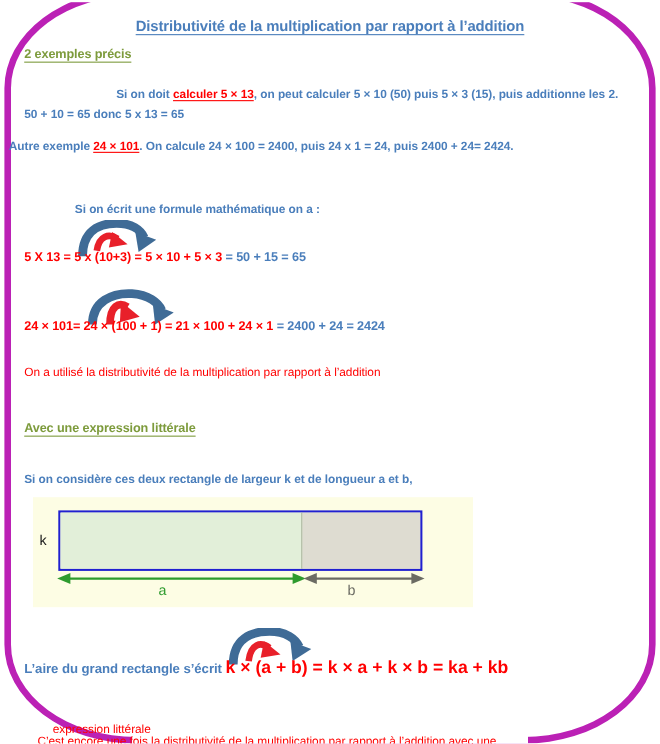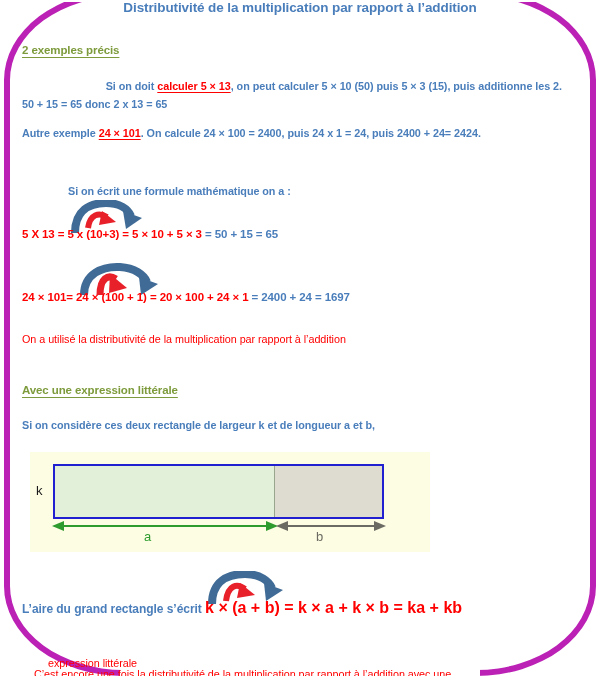--- a/index.html
+++ b/index.html
@@ -57,25 +57,26 @@
     left: 0;
     top: 0;
     width: 600px;
     height: 676px;
   }
 
   .abs { position: absolute; }
 
   
   .doc-title {
-    left: 0; top: 0; width: 600px;
+    left: 0; top: 16px; width: 600px;
     text-align: center;
     font-size: 13.5px;
     font-weight: bold;
     color: #4a7ebb;
+    text-decoration: underline;
     text-underline-offset: 3px;
     letter-spacing: -0.1px;
   }
   .head-green {
     font-size: 11.5px;
     font-weight: bold;
     color: #7d9b3c;
     text-decoration: underline;
     text-underline-offset: 2.5px;
     letter-spacing: -0.1px;
@@ -186,23 +187,23 @@
 
   <div id="content">
 
     <div class="abs doc-title">Distributivité de la multiplication par rapport à l’addition</div>
 
     <div class="abs head-green" style="left:22px; top:44px;">2 exemples précis</div>
 
     <div class="abs body-blue" style="left:22px; top:77px; width:540px;text-align:right;">
       <span>Si on doit </span><span class="red-u">calculer 5 × 13</span><span>, on peut calculer 5 × 10 (50) puis 5 × 3 (15), puis additionne les 2.</span>
     </div>
-    <div class="abs body-blue" style="left:22px; top:95px;">50 + 15 = 65 donc 2 x 13 = 65</div>
-
-    <div class="abs body-blue" style="left:22px; top:124px; width:545px;">
+    <div class="abs body-blue" style="left:22px; top:95px;">50 + 10 = 65 donc 5 x 13 = 65</div>
+
+    <div class="abs body-blue" style="left:8px; top:124px; width:545px;">
       <span>Autre exemple </span><span class="red-u">24 × 101</span><span>. On calcule 24 × 100 = 2400, puis 24 x 1 = 24, puis 2400 + 24= 2424.</span>
     </div>
 
     <div class="abs body-blue" style="left:22px; top:182px;margin-left:46px;">Si on écrit une formule mathématique on a :</div>
 
     <svg class="arrow-svg" style="left:68px; top:200px;" width="74" height="34" viewBox="0 0 74 34">
       <path d="M7 33 C7 10, 22 3, 38 3 C52 3, 60 9, 63 16" fill="none" stroke="#3f6b96" stroke-width="8" stroke-linecap="butt"></path>
       <path d="M55 11 L74 18 L58 29 Z" fill="#3f6b96"></path>
       <path d="M20 28 C22 14, 31 12, 39 17" fill="none" stroke="#e8202a" stroke-width="6" stroke-linecap="butt"></path>
       <path d="M34 11 L48 22 L31 25 Z" fill="#e8202a"></path>
@@ -213,28 +214,28 @@
     </div>
 
     <svg class="arrow-svg" style="left:78px; top:262px;" width="80" height="34" viewBox="0 0 80 34">
       <path d="M6 33 C6 12, 24 4, 42 5 C57 6, 66 13, 69 20" fill="none" stroke="#3f6b96" stroke-width="8" stroke-linecap="butt"></path>
       <path d="M61 15 L80 22 L63 33 Z" fill="#3f6b96"></path>
       <path d="M22 33 C22 16, 30 12, 38 17" fill="none" stroke="#e8202a" stroke-width="7" stroke-linecap="butt"></path>
       <path d="M32 12 L49 26 L31 31 Z" fill="#e8202a"></path>
     </svg>
 
     <div class="abs formula" style="left:22px; top:291px;">
-      <span>24 × 101= 24 × (100 + 1) = 20 × 100 + 24 × 1 </span><span class="blue-tail">= 2400 + 24 = 1697</span>
+      <span>24 × 101= 24 × (100 + 1) = 21 × 100 + 24 × 1 </span><span class="blue-tail">= 2400 + 24 = 2424</span>
     </div>
 
     <div class="abs red-line" style="left:22px; top:330px;">On a utilisé la distributivité de la multiplication par rapport à l’addition</div>
 
     <div class="abs head-green" style="left:22px; top:384px;">Avec une expression littérale</div>
 
-    <div class="abs body-blue" style="left:22px; top:416px;">Si on considère ces deux rectangle de largeur k et de longueur a et b,</div>
+    <div class="abs body-blue" style="left:22px; top:427px;">Si on considère ces deux rectangle de largeur k et de longueur a et b,</div>
 
     <div class="abs" id="diagram">
       <div id="rect-outer">
         <div id="rect-part-a"></div>
         <div id="rect-part-b"></div>
       </div>
       <div id="label-k">k</div>
       <svg id="measure-svg" viewBox="0 0 400 24">
 
         <line x1="30" y1="12" x2="240" y2="12" stroke="#2e9b2e" stroke-width="2"></line>

